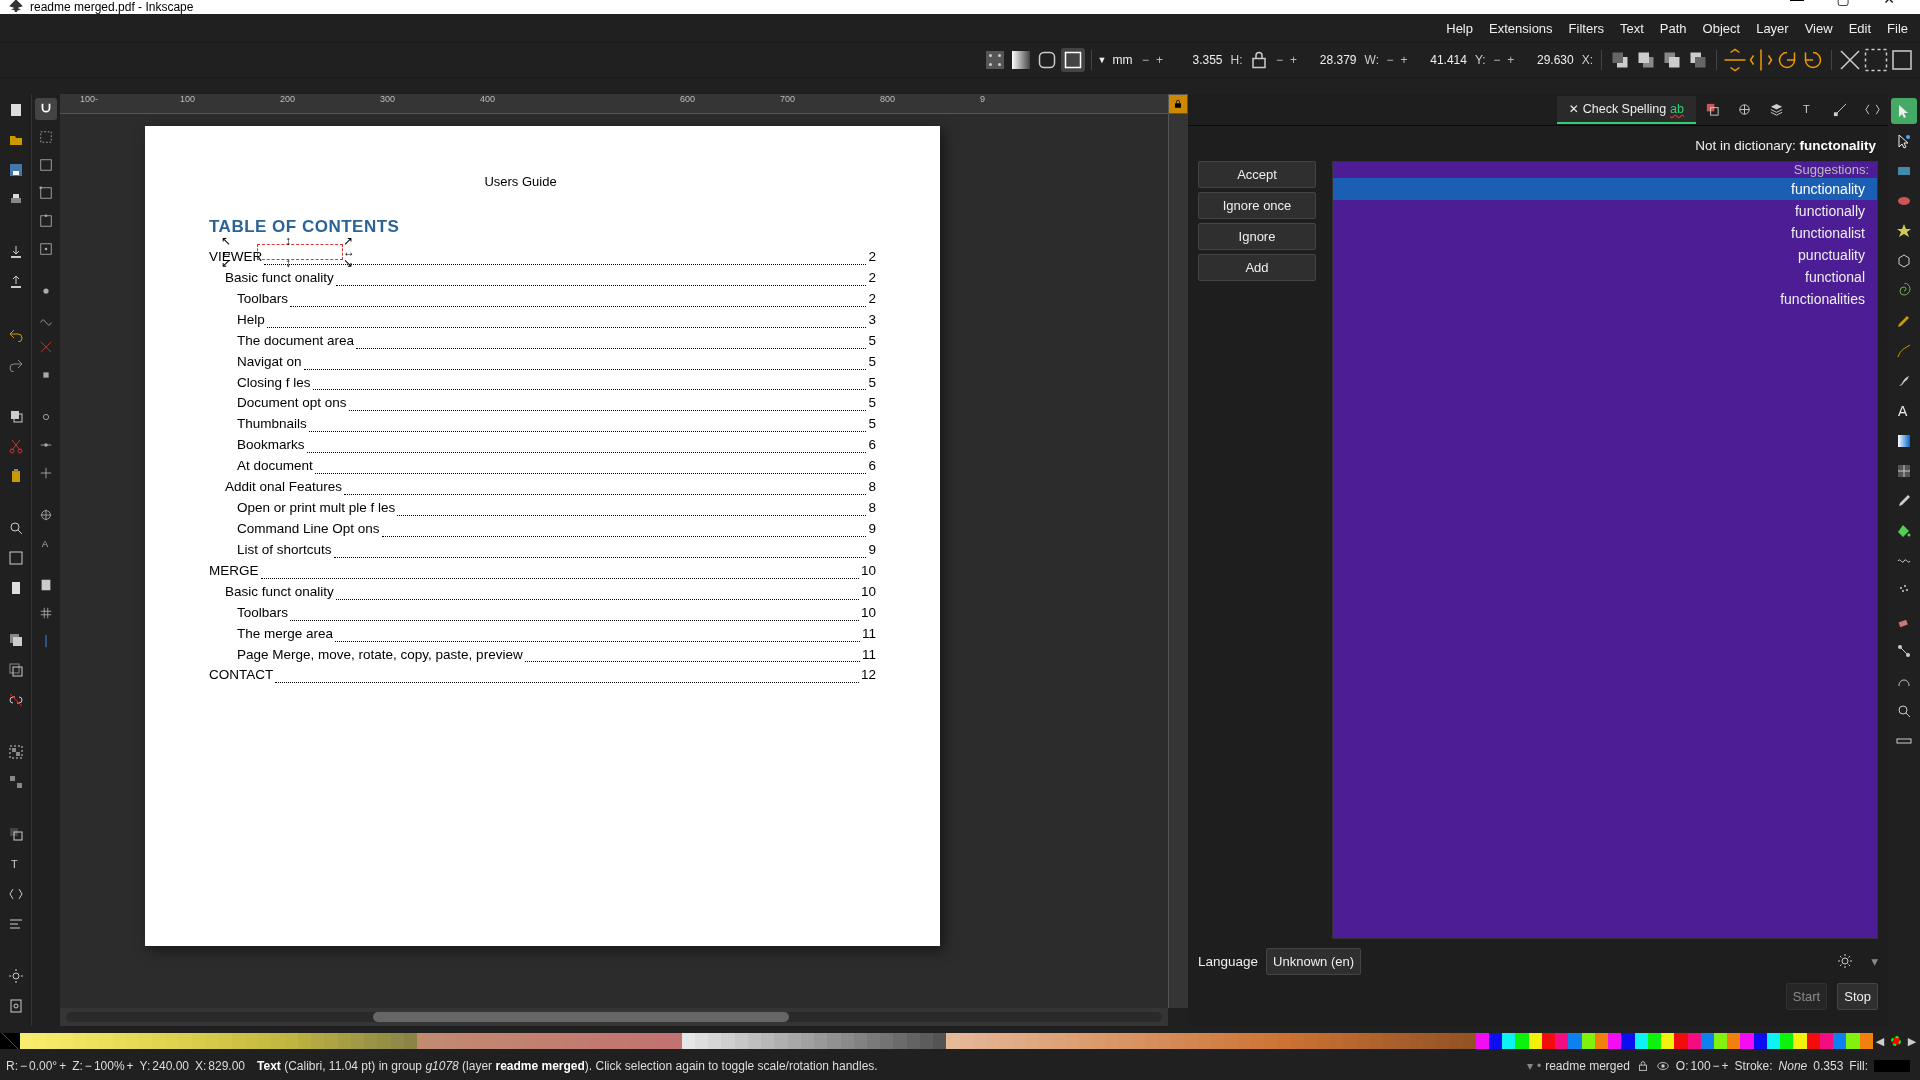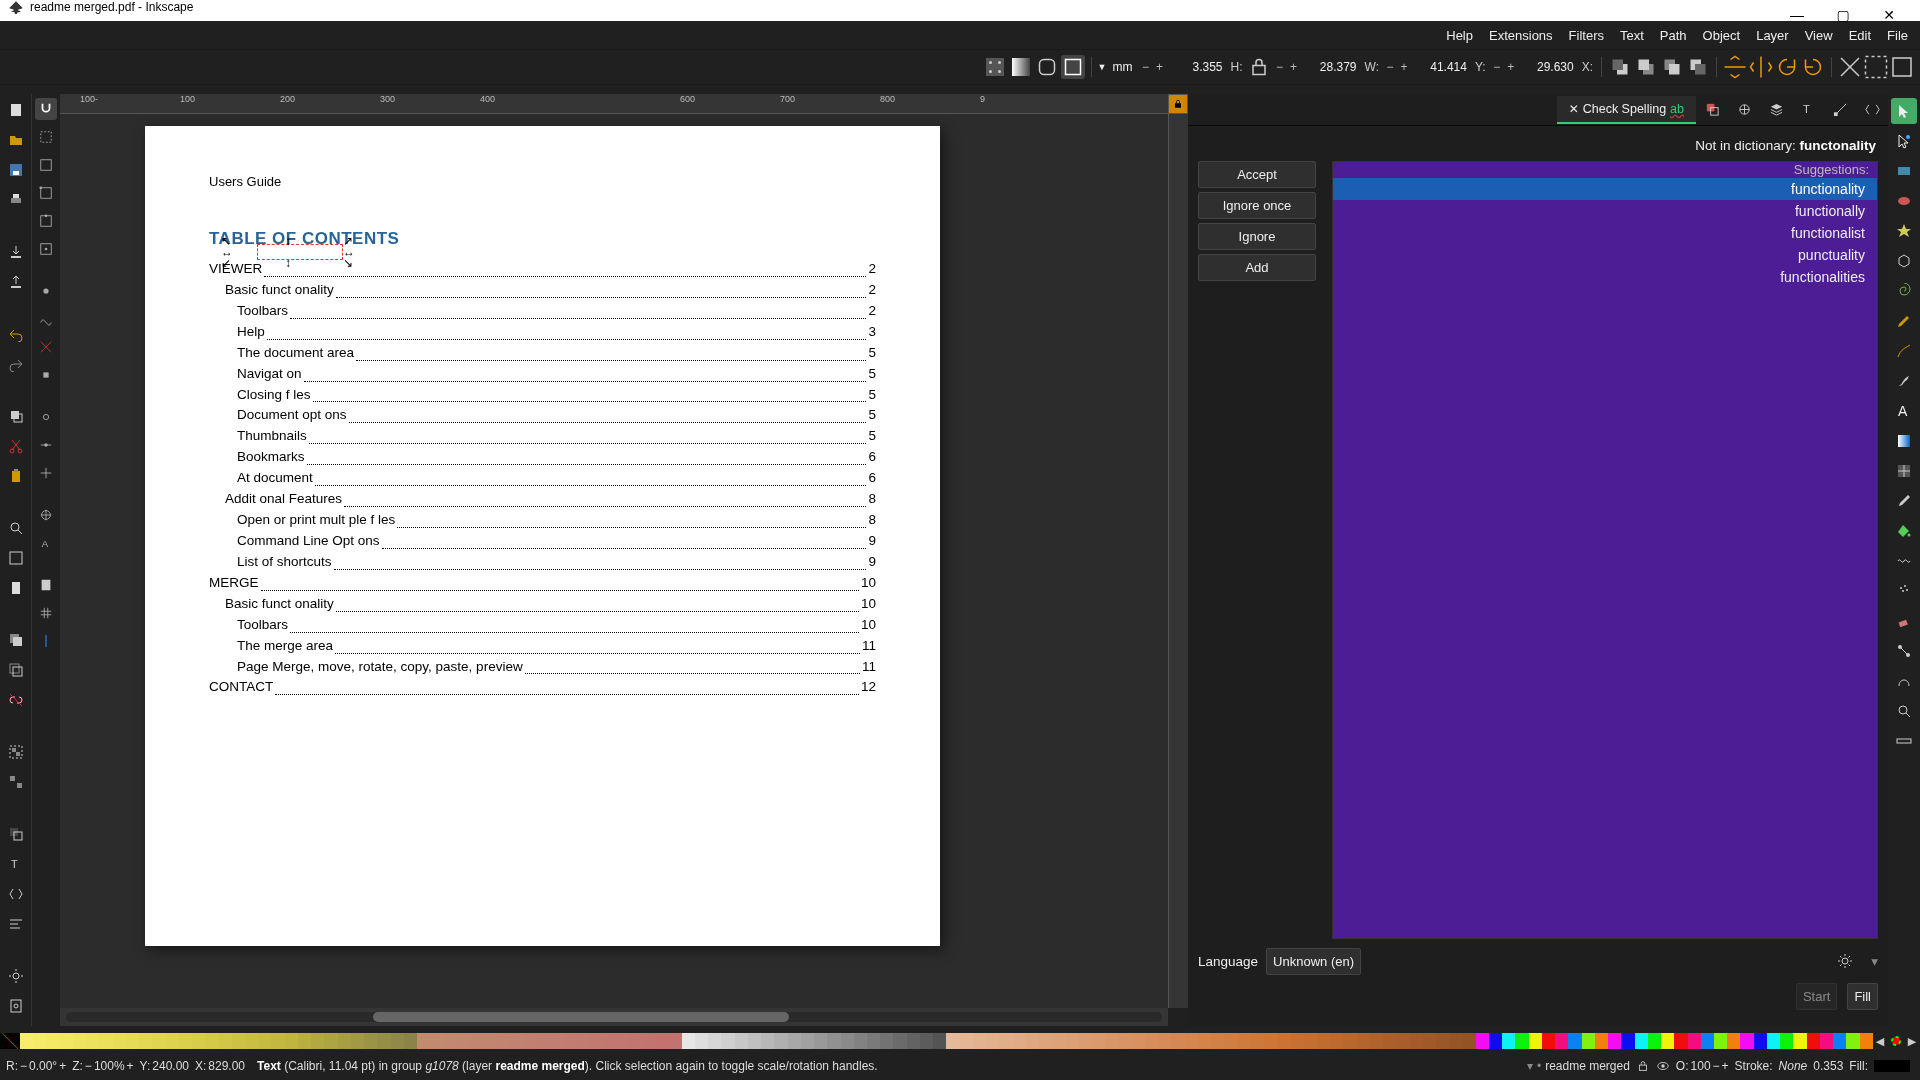--- a/index.html
+++ b/index.html
@@ -1,20 +1,20 @@
 <!DOCTYPE html>
 <html><head>
 <meta charset="utf-8">
 <style>
 * { margin:0; padding:0; box-sizing:border-box; font-family:"Segoe UI",Arial,sans-serif; -webkit-user-select:none; }
 body { width:1920px; height:1080px; transform-origin:top left; background:#202020; overflow:hidden; color:#eee; direction:rtl; }
 .app { position:absolute; inset:0; direction:ltr; }
 
 
-.titlebar { height:21px; background:#fff; color:#000; display:flex; align-items:flex-start; padding:0 8px; direction:ltr; }
+.titlebar { height:14px; background:#fff; color:#000; display:flex; align-items:flex-end; padding:0 8px; direction:ltr; }
 .titlebar .logo { width:16px; height:16px; margin-right:6px; }
 .titlebar .title { font-size:12px; }
 .titlebar .winbtns { margin-left:auto; display:flex; }
 .titlebar .winbtns div { width:46px; height:30px; display:flex; align-items:center; justify-content:center; font-size:14px; }
 
 
 .menubar { height:28px; background:#202020; display:flex; flex-direction:row-reverse; align-items:center; padding:0 4px; }
 .menubar span { padding:4px 8px; font-size:13px; color:#eee; cursor:default; }
 
 
@@ -41,21 +41,21 @@
 .snapbar .snap{ width:22px; height:22px; display:flex; align-items:center; justify-content:center; fill:#ccc; cursor:pointer; border-radius:3px;}
 .snapbar .snap.locked{ background:#444; }
 
 .canvas-col { flex:1; display:flex; flex-direction:column; position:relative; }
 .rulers-corner{ position:absolute; top:0; right:0; width:20px; height:20px; background:#353535; border:1px solid #555;}
 .ruler-h { height:20px; background:#353535; border-bottom:1px solid #555; margin-right:20px; position:relative; overflow:hidden; }
 .ruler-h .tick{ position:absolute; top:0; font-size:9px; color:#bbb; }
 .ruler-v { position:absolute; top:20px; right:0; bottom:18px; width:20px; background:#353535; border-left:1px solid #555; overflow:hidden;}
 .canvas-area{ position:absolute; top:20px; right:20px; left:0; bottom:18px; background:#2c2c2c; overflow:hidden; }
 .page{ position:absolute; top:12px; left:85px; width:795px; height:820px; background:#fff; box-shadow:4px 4px 12px rgba(0,0,0,.5); color:#000; padding:48px 64px 20px; direction:ltr;}
-.page .guide{ font-size:13px; text-align:left; margin-bottom:40px; padding-right:44px;}
+.page .guide{ font-size:13px; text-align:center; margin-bottom:28px; padding-right:44px;}
 .page h2{ color:#2a6496; font-size:17px; font-weight:600; letter-spacing:.5px; margin-bottom:10px; }
 .toc{ font-size:13.5px; line-height:1.55; }
 .toc .row{ display:flex; white-space:nowrap; }
 .toc .row .t{ }
 .toc .row .dots{ flex:1; border-bottom:1.5px dotted #000; margin:0 2px 3px; }
 .toc .row .p{ }
 .toc .lvl1{ padding-left:0; }
 .toc .lvl2{ padding-left:16px; }
 .toc .lvl3{ padding-left:28px; }
 .selbox{ position:absolute; border:1px dashed #d33; }
@@ -447,39 +447,40 @@
             <button>Ignore</button>
             <button>Add</button>
           </div>
           <div class="suggbox">
             <div class="hdr">Suggestions:</div>
             <div id="sugg-items">
                 <div class="item sel">functionality</div>
                 <div class="item">functionally</div>
                 <div class="item">functionalist</div>
                 <div class="item">punctuality</div>
+                <div class="item">functional</div>
                 <div class="item">functionalities</div>
               </div>
           </div>
         </div>
         <div class="langrow">
           <span>Language</span>
           <button class="langsel">Unknown (en)</button>
           <div class="gear">
               <svg width="16" height="16" viewBox="0 0 16 16">
                 <circle cx="8" cy="8" r="3" fill="none" stroke="#ccc"></circle>
                 <path d="M8 1v2M8 13v2M1 8h2M13 8h2M3 3l1.5 1.5M11.5 11.5L13 13M13 3l-1.5 1.5M4.5 11.5L3 13" stroke="#ccc"></path>
               </svg>
             </div>
           <span style="margin-left:4px;color:#888;">▾</span>
         </div>
         <div class="startrow">
           <div class="spacer"></div>
           <button style="opacity:.5;">Start</button>
-          <button>Fill</button>
+          <button>Stop</button>
         </div>
       </div>
     </div>
 
     <div class="canvas-col">
       <div class="rulers-corner">
           <div class="lock" style="width:100%;height:100%;background:#c80;display:flex;align-items:center;justify-content:center;">
             <svg width="12" height="12" viewBox="0 0 16 16">
               <rect x="4" y="7" width="8" height="6" fill="#000"></rect>
               <path d="M6 7V5a2 2 0 0 1 4 0v2" fill="none" stroke="#000"></path>

